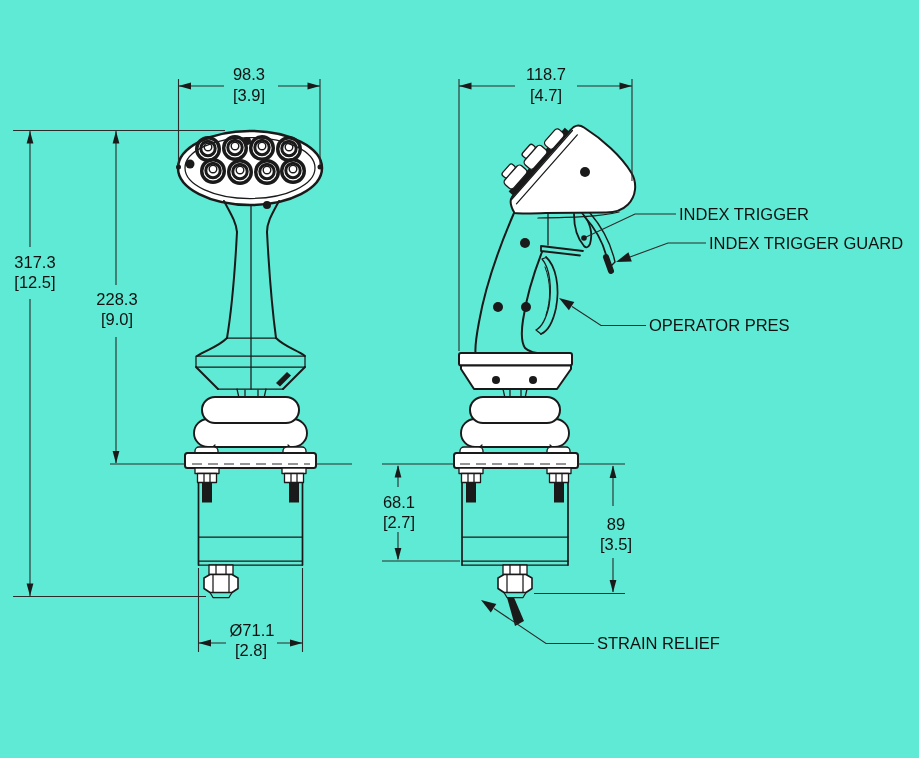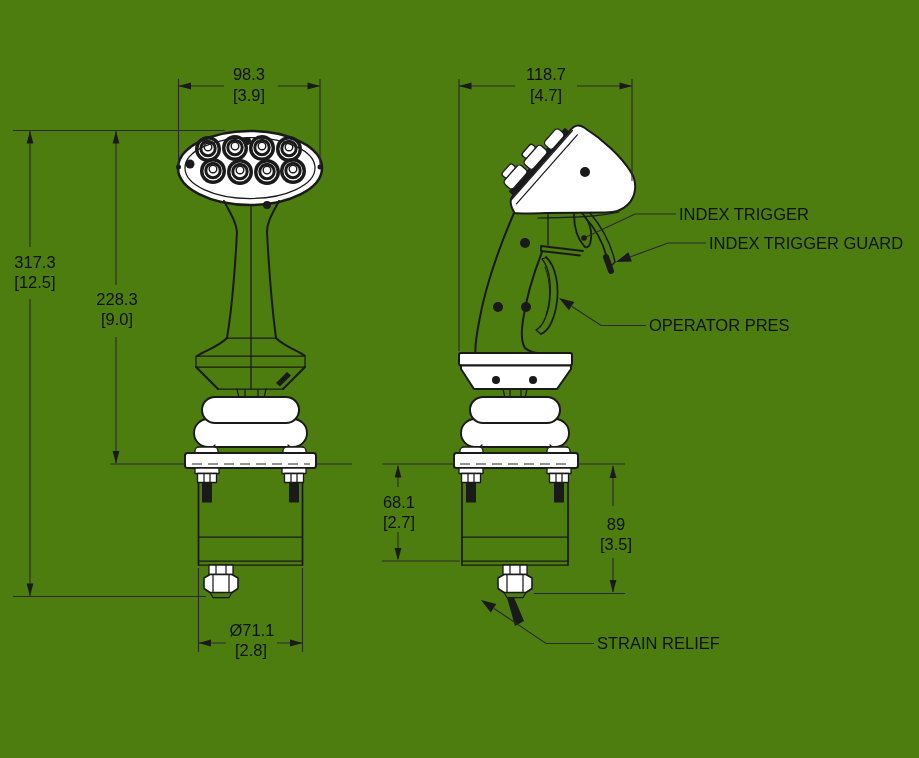--- a/index.html
+++ b/index.html
@@ -1,16 +1,16 @@
 <!DOCTYPE html>
 <html><head>
 <meta charset="utf-8">
 <style>
   html,body { margin:0; padding:0; background:#ffffff; }
-  .stage { position:relative; width:919px; height:758px; background:#4d7c0f; overflow:hidden; }
+  .stage { position:relative; width:919px; height:758px; background:#5eead4; overflow:hidden; }
   svg { display:block; }
   
   .ol  { fill:none; stroke:#1a1a1a; stroke-width:2;   stroke-linecap:round; stroke-linejoin:round; }
   .il  { fill:none; stroke:#1a1a1a; stroke-width:1.25; stroke-linecap:round; stroke-linejoin:round; }
   .wf  { fill:#ffffff; stroke:#1a1a1a; stroke-width:2;   stroke-linejoin:round; }
   .wfi { fill:#ffffff; stroke:#1a1a1a; stroke-width:1.3; stroke-linejoin:round; }
   .blk { fill:#1a1a1a; stroke:none; }
   
   .dim { fill:none; stroke:#2b2b2b; stroke-width:1.1; }
   .dsh { fill:none; stroke:#2b2b2b; stroke-width:1;   stroke-dasharray:10 6; }

